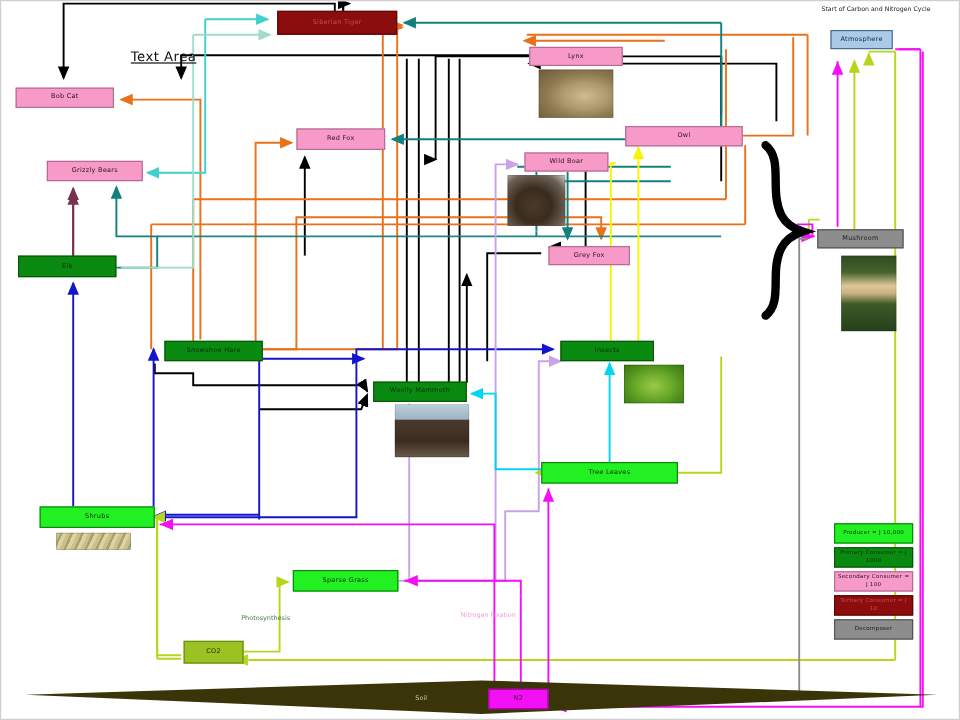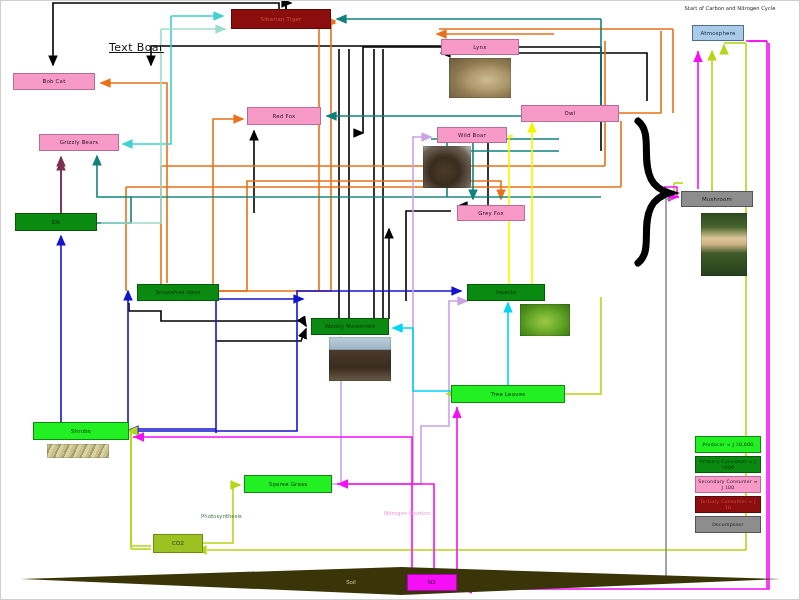--- a/index.html
+++ b/index.html
@@ -336,21 +336,21 @@
   <div class="node producer" style="left:450px;top:384px;width:114px;height:18px;">Tree Leaves</div>
   <div class="node producer" style="left:32px;top:421px;width:96px;height:18px;">Shrubs</div>
   <div class="node producer" style="left:243px;top:474px;width:88px;height:18px;">Sparse Grass</div>
   <div class="node co2" style="left:152px;top:533px;width:50px;height:19px;">CO2</div>
   <div class="node decomposer" style="left:680px;top:190px;width:72px;height:16px;">Mushroom</div>
   <div class="node atmos" style="left:691px;top:24px;width:52px;height:16px;">Atmosphere</div>
   <div class="node n2" style="left:406px;top:573px;width:50px;height:17px;">N2</div>
 
   <div class="label" style="left:330px;top:578px;width:40px;text-align:center;color:#cfcaa8;">Soil</div>
 
-  <div class="label big" style="left:108px;top:40px;">Text Boar</div>
+  <div class="label big" style="left:108px;top:40px;">Text Area</div>
   <div class="label cycle" style="left:666px;top:4px;width:126px;">Start of Carbon and Nitrogen Cycle</div>
   <div class="label photo" style="left:200px;top:512px;">Photosynthesis</div>
   <div class="label nitro" style="left:383px;top:509px;">Nitrogen Fixation</div>
 
   <div id="legend">
     <div class="node producer" style="height:17px;">Producer = J 10,000</div>
     <div class="node primary" style="height:17px;">Primary Consumer = J 1000</div>
     <div class="node secondary" style="height:17px;">Secondary Consumer = J 100</div>
     <div class="node tertiary" style="height:17px;">Tertiary Consumer = J 10</div>
     <div class="node decomposer" style="height:17px;">Decomposer</div>

